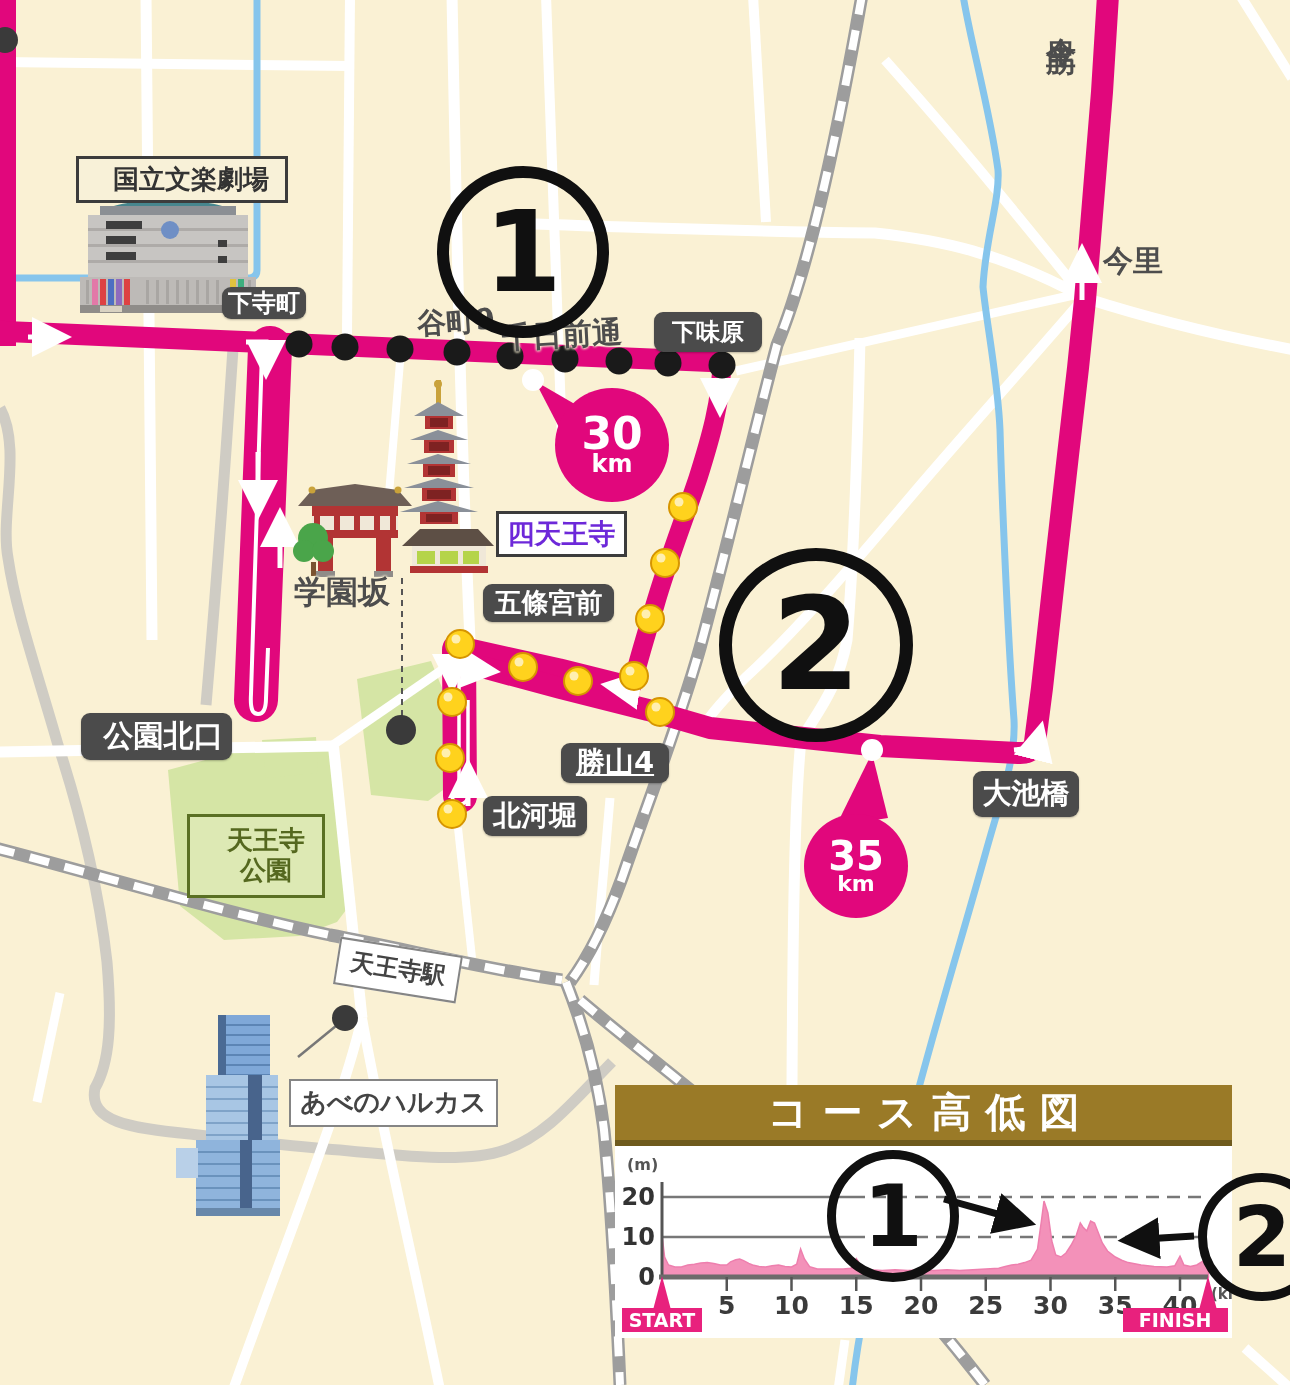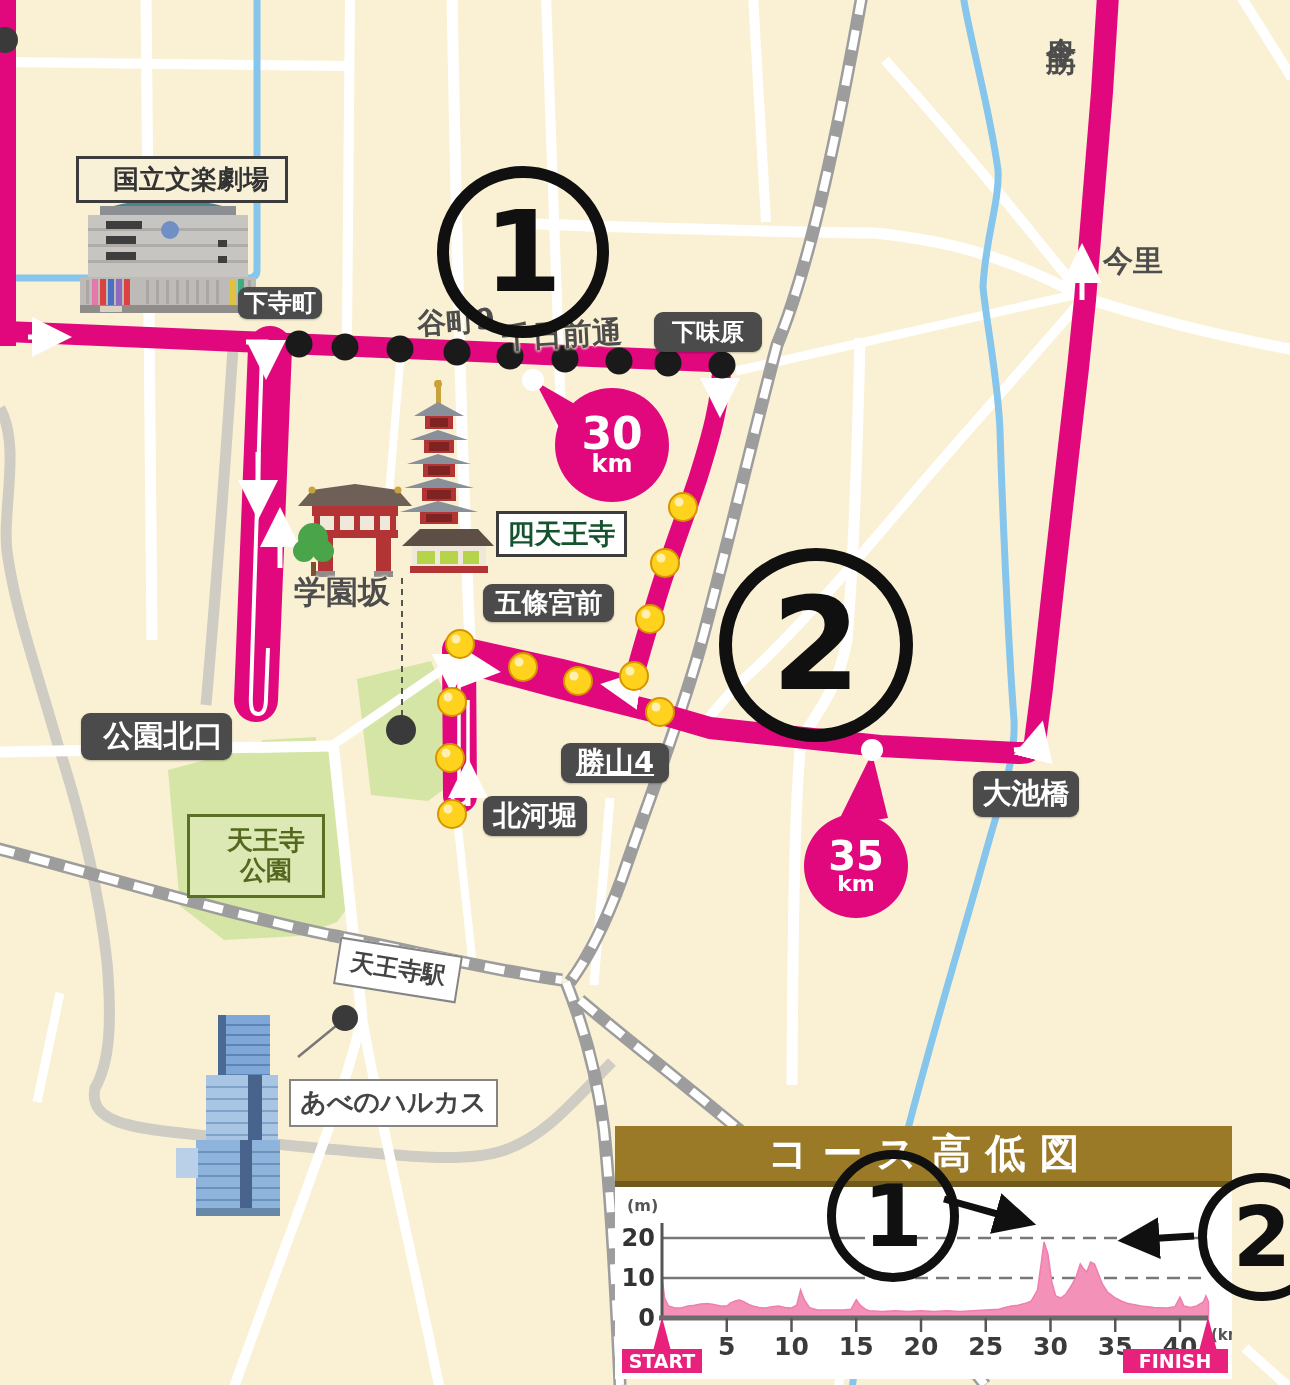--- a/index.html
+++ b/index.html
@@ -9,32 +9,32 @@
   #overlay-svg{z-index:8;pointer-events:none;}
   .pill{position:absolute;z-index:6;background:#4B4B4B;color:#fff;font-weight:bold;
         border-radius:9px;display:flex;align-items:center;justify-content:center;
         white-space:nowrap;box-shadow:0 1px 2px rgba(0,0,0,.25);}
   .street{position:absolute;z-index:6;color:#4D4D4D;font-weight:bold;white-space:nowrap;
           text-shadow:0 0 3px #FAF1D4,0 0 3px #FAF1D4,0 0 3px #FAF1D4;}
   .street.vertical{writing-mode:vertical-rl;letter-spacing:4px;}
   .ibox{position:absolute;z-index:6;display:flex;align-items:center;justify-content:center;
         text-align:center;font-weight:bold;white-space:pre-line;line-height:1.15;}
   .ibox.cream{background:#F8F1D8;border:3px solid #3C3C3C;color:#333;padding-left:18px;}
-  .ibox.white{background:#FFFFFF;border:3px solid #3C3C3C;color:#14532d;}
+  .ibox.white{background:#FFFFFF;border:3px solid #3C3C3C;color:#6d28d9;}
   .ibox.whitelt{background:#FFFFFF;border:2px solid #858585;color:#444;}
   .ibox.green{background:#DDE9B4;border:3px solid #5A7023;color:#55681F;padding-left:20px;}
   .km-circle{position:absolute;z-index:6;background:#E1077C;border-radius:50%;color:#fff;
              display:flex;flex-direction:column;align-items:center;justify-content:center;
              font-weight:bold;}
   .km-circle .num{line-height:.9;}
   .km-circle .unit{line-height:.9;}
   .circled{position:absolute;z-index:9;border-style:solid;border-color:#101010;border-radius:50%;
            color:#101010;display:flex;align-items:center;justify-content:center;font-weight:900;
            background:transparent;line-height:1;}
-  #chart-box{position:absolute;z-index:5;left:615px;top:1126px;width:617px;height:191px;background:#ec4899;}
+  #chart-box{position:absolute;z-index:5;left:615px;top:1085px;width:617px;height:191px;background:#ec4899;}
   #chart-header{width:617px;height:55px;background:#9A7A27;border-bottom:6px solid #6E5A1D;
                 display:flex;align-items:center;justify-content:center;}
   #chart-title{color:#fff;font-weight:bold;font-size:40px;letter-spacing:14px;text-indent:14px;}
   #chart-body{width:617px;height:192px;background:#fff;position:relative;}
 </style>
 </head>
 <body>
 
 <div id="stage">
 
@@ -363,21 +363,21 @@
 <svg id="overlay-svg" width="1290" height="1385" viewBox="0 0 1290 1385">
   <path d="M944,1199 L1026,1222" stroke="#101010" stroke-width="7" fill="none" marker-end="url(#ab2)"></path>
   <path d="M1194,1236 L1128,1240" stroke="#101010" stroke-width="7" fill="none" marker-end="url(#ab2)"></path>
   <defs>
     <marker id="ab2" markerWidth="6" markerHeight="6" refX="4.5" refY="3" orient="auto">
       <path d="M0,0 L6,3 L0,6 Z" fill="#101010"></path>
     </marker>
   </defs>
 </svg>
 
-<div class="pill" style="left: 222px; top: 287px; width: 84px; height: 32px; font-size: 24px; margin-left: 16px;">下寺町</div>
+<div class="pill" style="left: 222px; top: 287px; width: 84px; height: 32px; font-size: 24px;">下寺町</div>
     <div class="pill" style="left: 654px; top: 312px; width: 108px; height: 40px; font-size: 24px;">下味原</div>
     <div class="pill" style="left: 483px; top: 584px; width: 131px; height: 38px; font-size: 27px;">五條宮前</div>
     <div class="pill" style="left: 561px; top: 743px; width: 108px; height: 40px; font-size: 29px; text-decoration: underline;">勝山4</div>
     <div class="pill" style="left: 483px; top: 796px; width: 104px; height: 40px; font-size: 28px;">北河堀</div>
     <div class="pill" style="left: 81px; top: 713px; width: 137px; height: 47px; font-size: 30px; padding-left: 14px;">公園北口</div>
     <div class="pill" style="left: 973px; top: 771px; width: 106px; height: 46px; font-size: 29px;">大池橋</div>
     <div class="street" style="left: 417px; top: 302px; font-size: 29px; transform: rotate(-4deg);">谷町9</div>
     <div class="street" style="left: 502px; top: 315px; font-size: 30px; transform: rotate(-3deg);">千日前通</div>
     <div class="street" style="left: 294px; top: 571px; font-size: 32px;">学園坂</div>
     <div class="street" style="left: 1103px; top: 241px; font-size: 30px;">今里</div>

